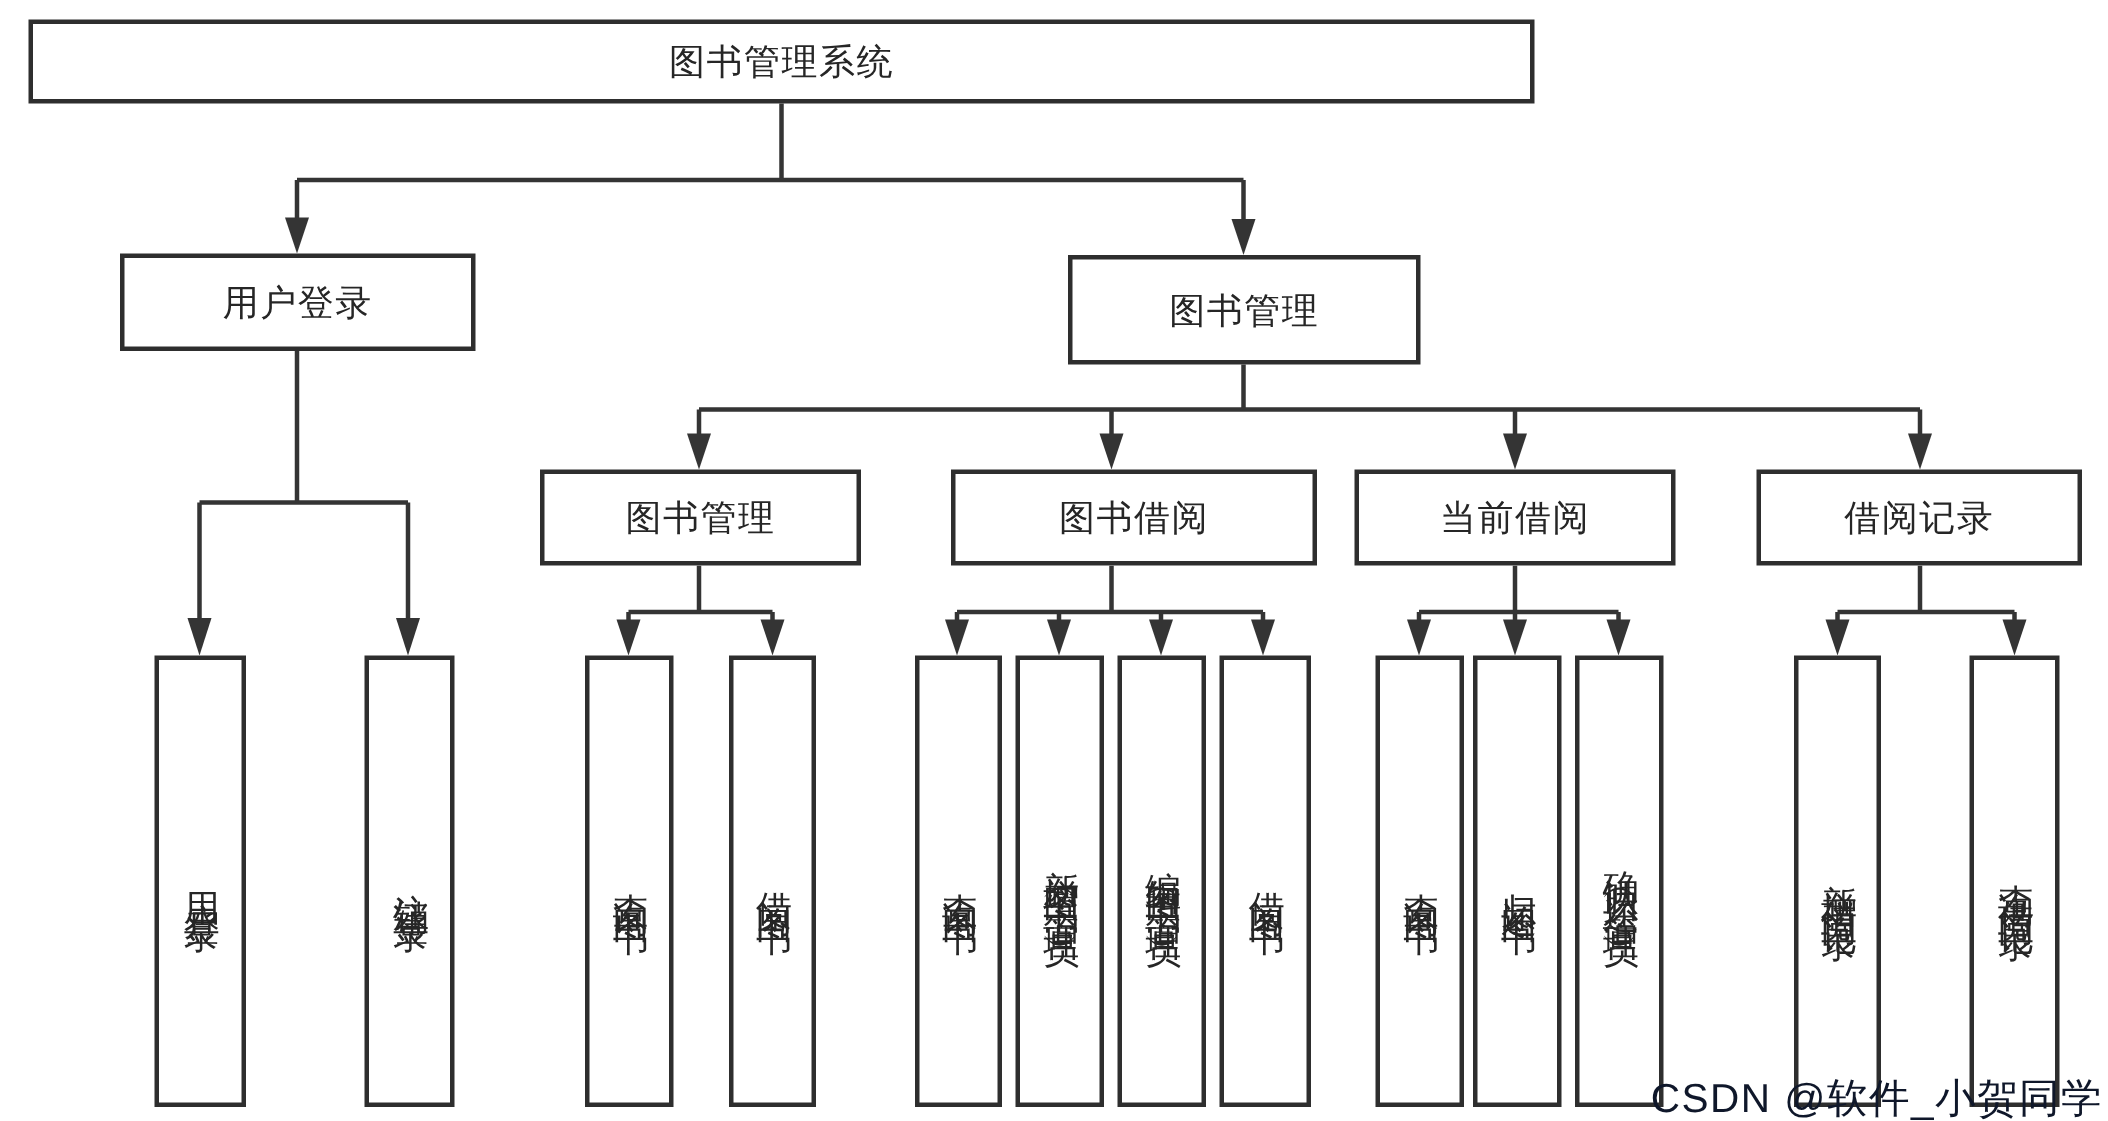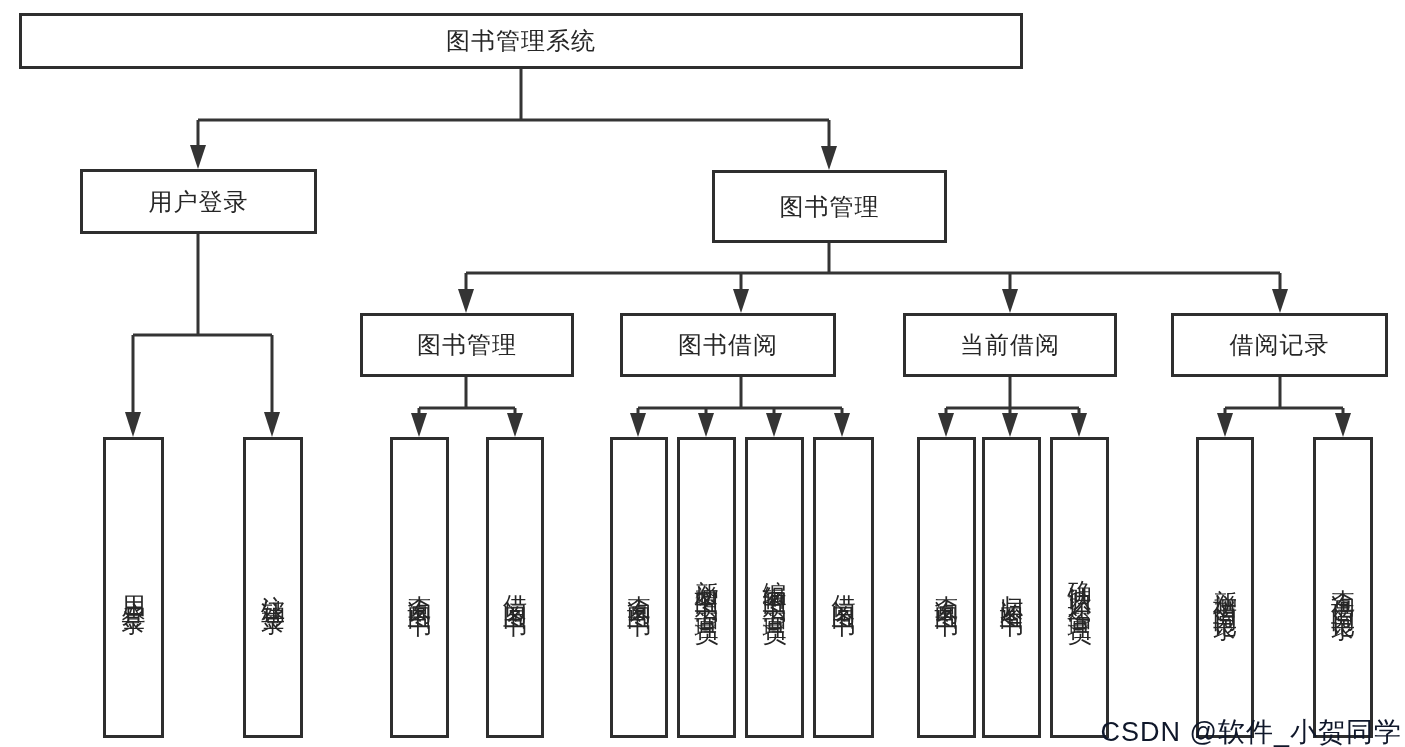--- a/index.html
+++ b/index.html
@@ -40,21 +40,21 @@
     letter-spacing:6px;
     color:#262626;
     line-height:1;
     white-space:nowrap;
   }
   
   #node-root{left:19px;top:13px;width:1004px;height:56px;}
   #node-user-login{left:80px;top:169px;width:237px;height:65px;}
   #node-book-mgmt{left:712px;top:170px;width:235px;height:73px;justify-content:center;}
   #node-new-book{left:360px;top:313px;width:214px;height:64px;}
-  #node-book-borrow{left:620px;top:313px;width:216px;height:64px;}
+  #node-book-borrow{left:634px;top:313px;width:244px;height:64px;}
   #node-current-borrow{left:903px;top:313px;width:214px;height:64px;}
   #node-borrow-records{left:1171px;top:313px;width:217px;height:64px;}
   #leaf-ul1{left:103px;width:61px;}
   #leaf-ul2{left:243px;width:60px;}
   #leaf-nb1{left:390px;width:59px;}
   #leaf-nb2{left:486px;width:58px;}
   #leaf-bb1{left:610px;width:58px;}
   #leaf-bb2{left:677px;width:59px;}
   #leaf-bb3{left:745px;width:59px;}
   #leaf-bb4{left:813px;width:61px;}

